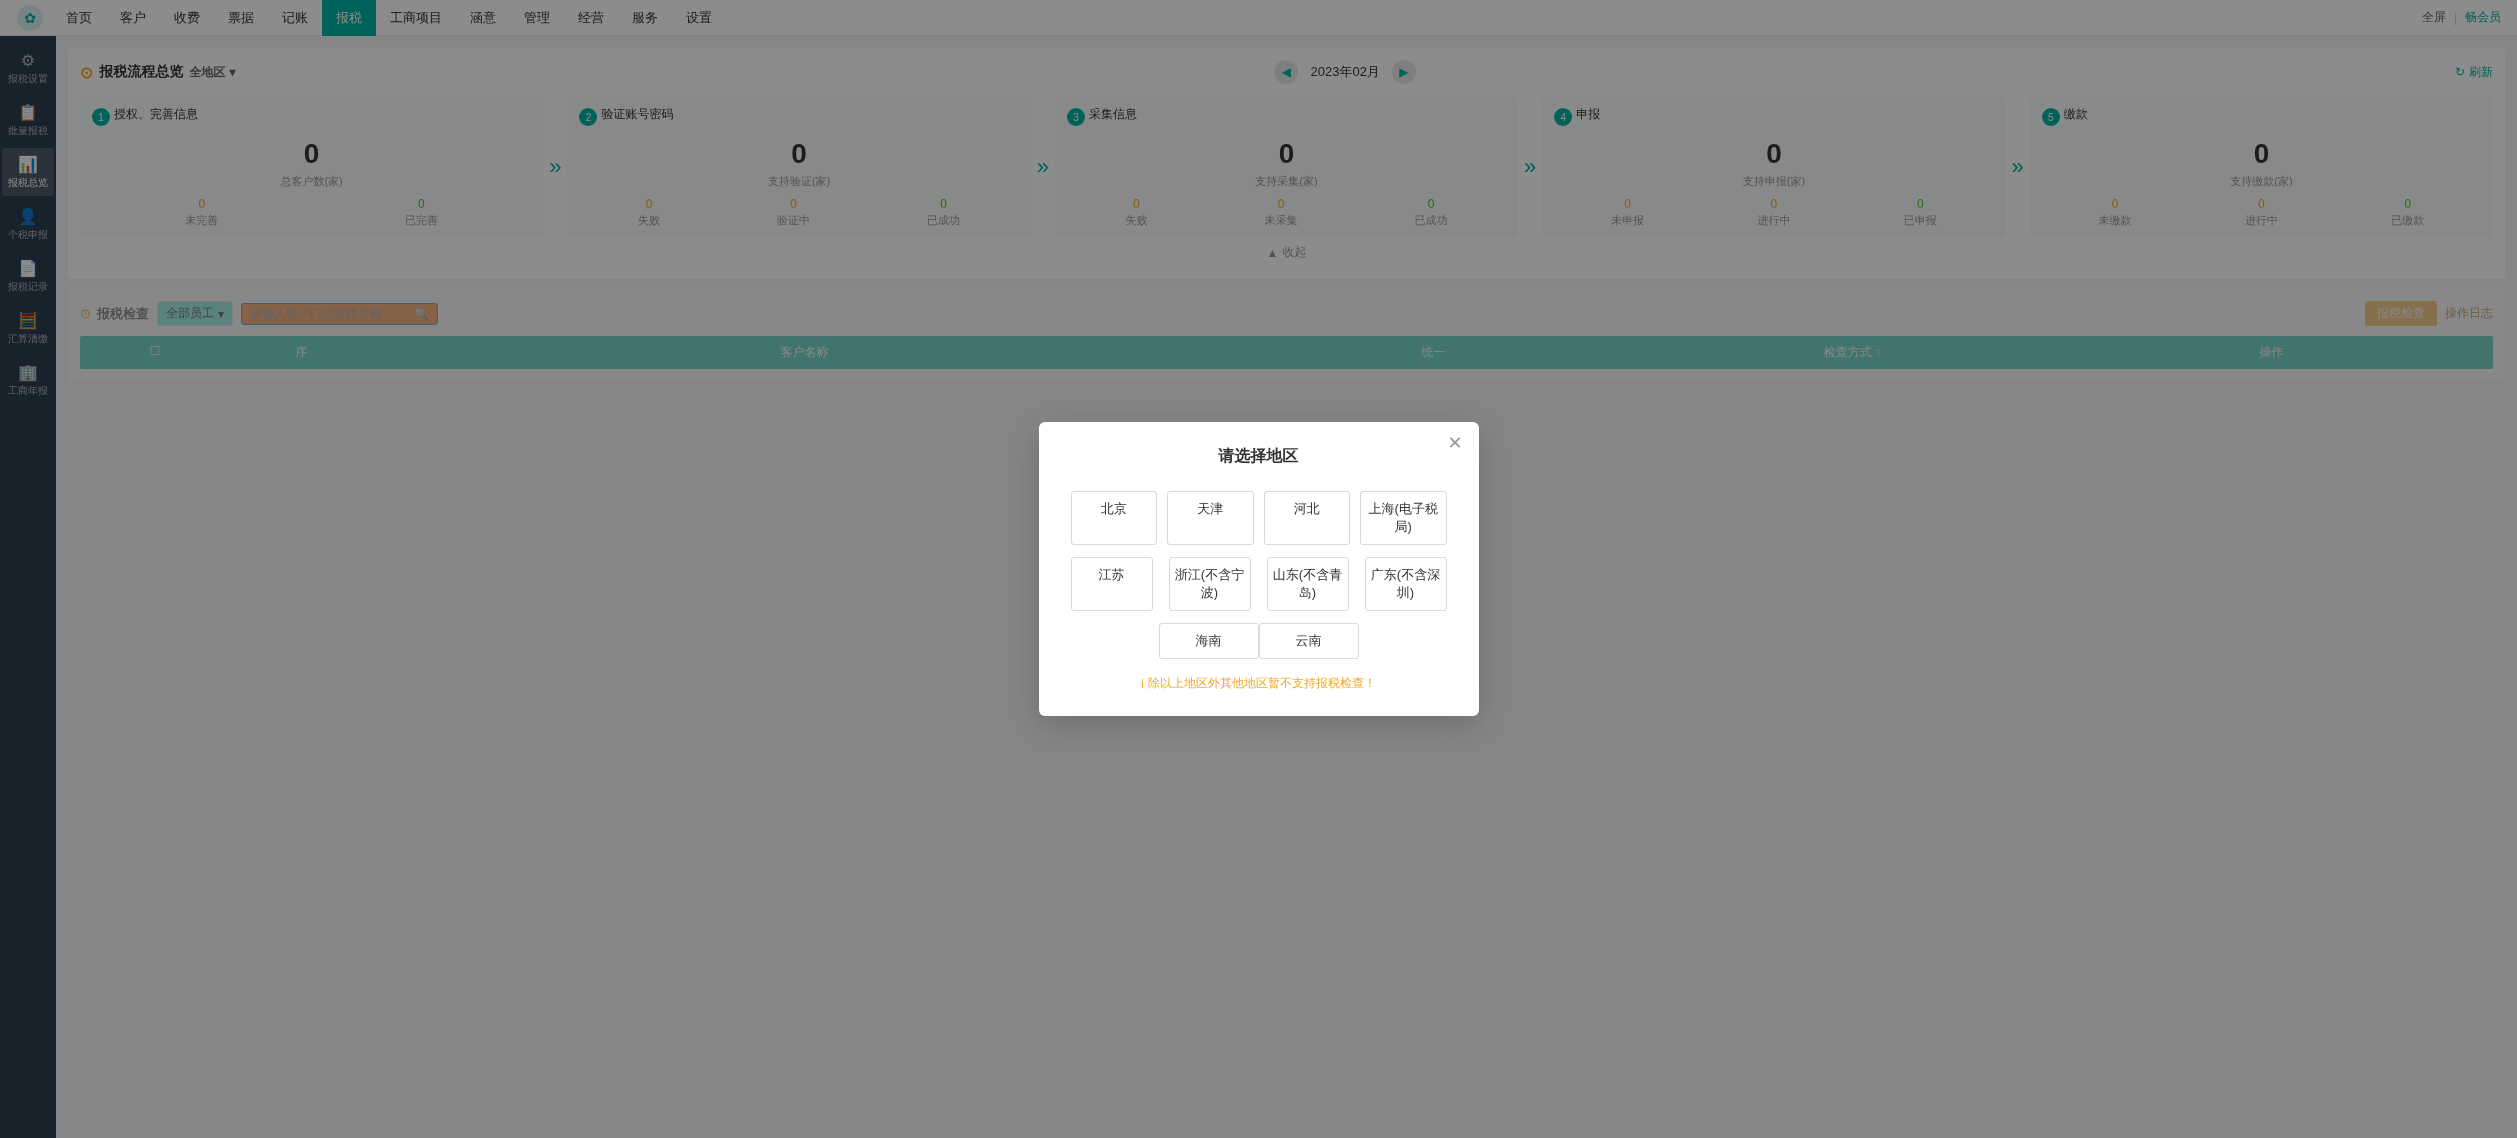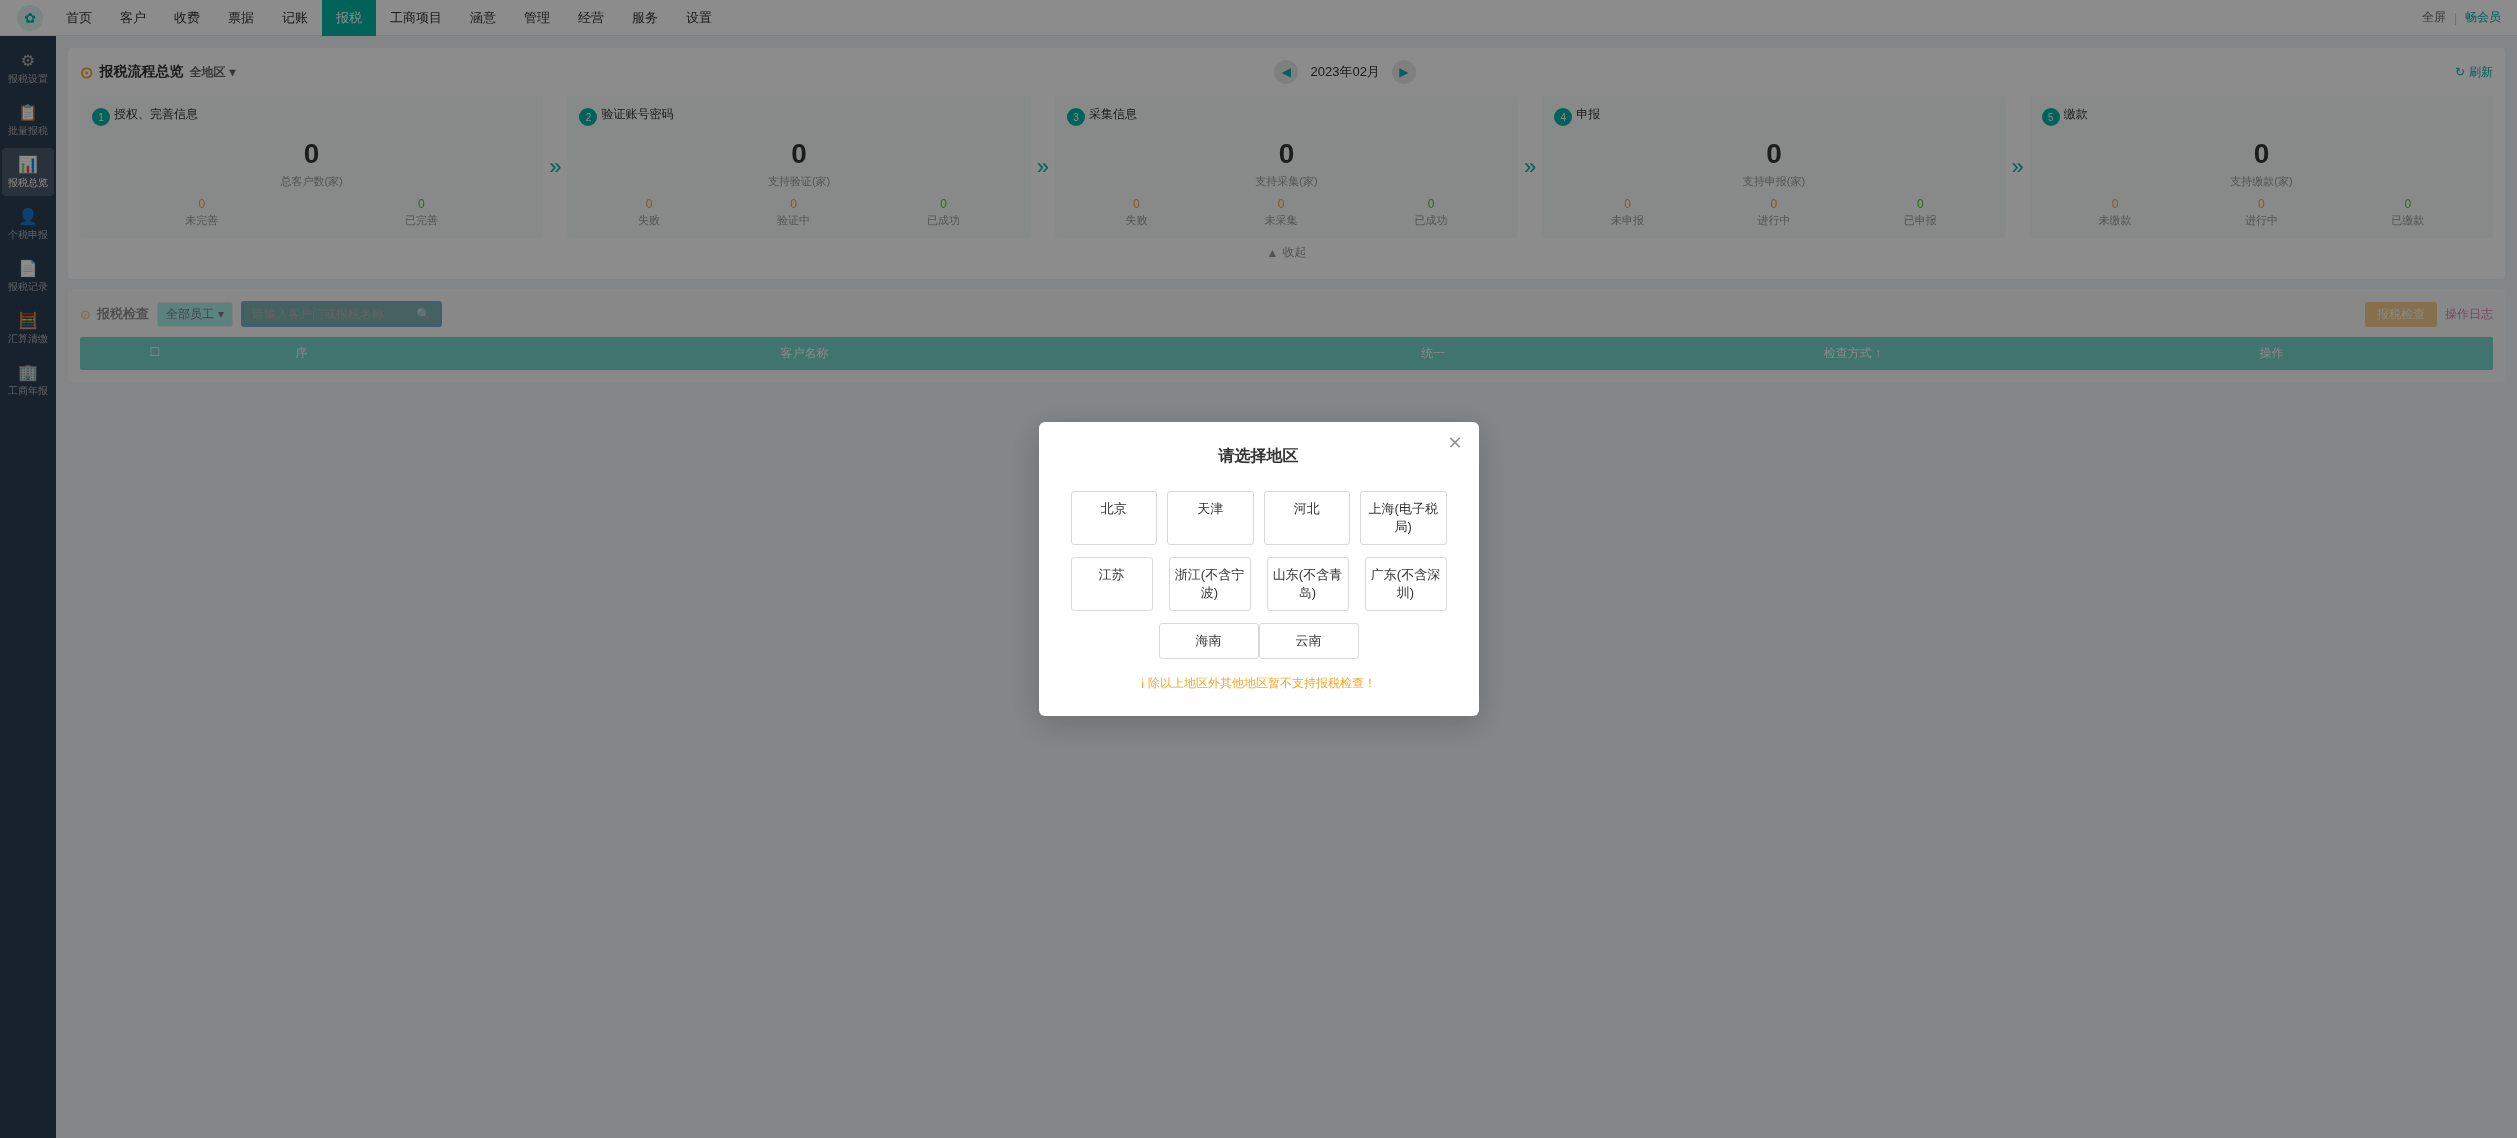--- a/index.html
+++ b/index.html
@@ -263,47 +263,47 @@
       border-radius: 3px;
       padding: 3px 8px;
       font-size: 12px;
       display: flex;
       align-items: center;
       gap: 4px;
       cursor: pointer;
       background: #5eead4;
     }
     .search-input-wrap {
-      border: 3px solid #0369a1;
+      border: 1px solid #0369a1;
       border-radius: 3px;
       padding: 3px 8px;
       display: flex;
       align-items: center;
       gap: 4px;
-      background: #0f766e;
+      background: #f97316;
     }
     .search-input-wrap input {
       border: none;
       outline: none;
       font-size: 12px;
       width: 160px;
       background: transparent;
     }
     .check-btn {
       background: #f5a623;
       color: #fff;
       border: none;
       border-radius: 3px;
       padding: 4px 12px;
       font-size: 12px;
       cursor: pointer;
       margin-left: auto;
     }
     .ops-log-btn {
-      color: #be185d;
+      color: #a16207;
       font-size: 12px;
       cursor: pointer;
     }
     .table-header {
       background: #00b2a2;
       color: #fff;
       display: flex;
       padding: 8px 12px;
       font-size: 12px;
       border-radius: 2px;

